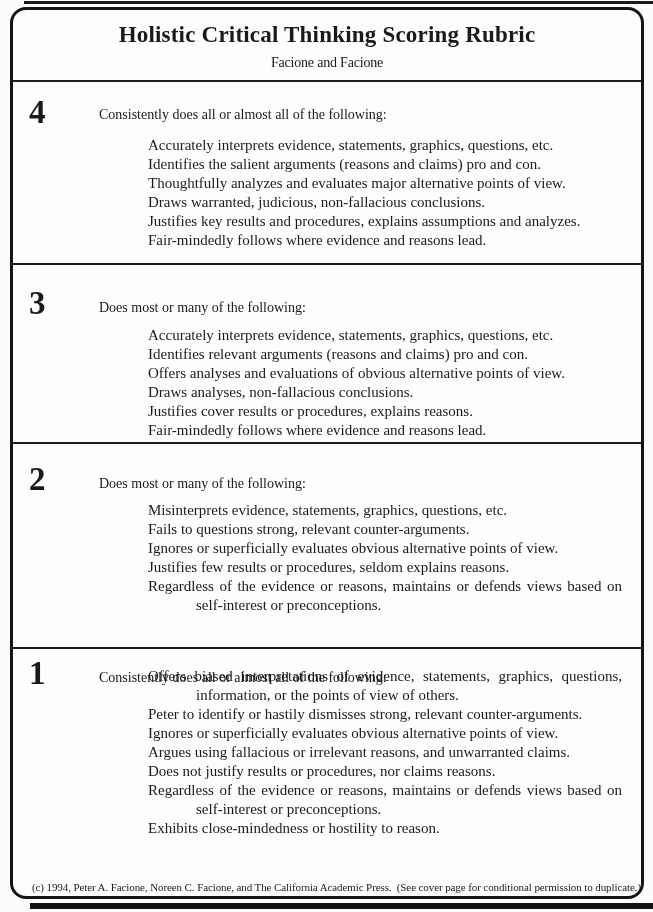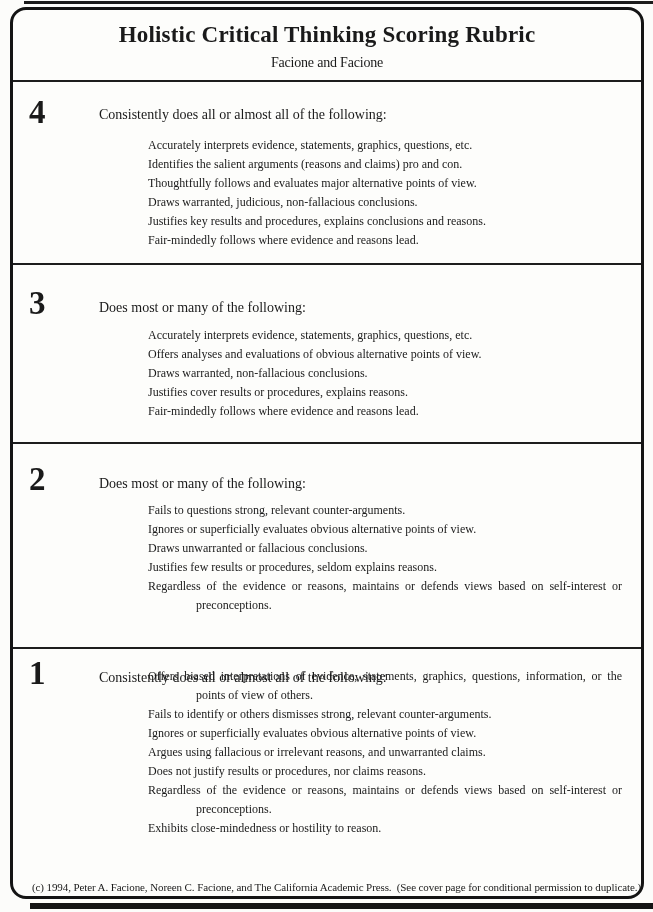--- a/index.html
+++ b/index.html
@@ -54,21 +54,21 @@
     font-size: 33px; font-weight: bold; line-height: 1;
   }
   .intro {
     position: absolute; left: 99px;
     font-size: 14px; white-space: nowrap;
   }
   .bullets {
     position: absolute; left: 148px; width: 474px;
   }
   .b {
-    font-size: 12px; line-height: 19px;
+    font-size: 15px; line-height: 19px;
     padding-left: 48px; text-indent: -48px;
     white-space: nowrap;
   }
   .b.wrap {
     white-space: normal;
     text-align: justify;
   }
   .s4 .num { top: 96px; }  .s4 .intro { top: 107px; }  .s4 .bullets { top: 136px; }
   .s3 .num { top: 287px; } .s3 .intro { top: 300px; }  .s3 .bullets { top: 326px; }
   .s2 .num { top: 463px; } .s2 .intro { top: 476px; }  .s2 .bullets { top: 501px; }
@@ -93,57 +93,58 @@
   <div class="divider d2"></div>
   <div class="divider d3"></div>
   <div class="divider d4"></div>
 
   <section class="score-section s4">
     <div class="num">4</div>
     <div class="intro">Consistently does all or almost all of the following:</div>
     <div class="bullets">
       <div class="b">Accurately interprets evidence, statements, graphics, questions, etc.</div>
       <div class="b">Identifies the salient arguments (reasons and claims) pro and con.</div>
-      <div class="b">Thoughtfully follows and evaluates major alternative points of view.</div>
+      <div class="b">Thoughtfully analyzes and evaluates major alternative points of view.</div>
       <div class="b">Draws warranted, judicious, non-fallacious conclusions.</div>
-      <div class="b">Justifies key results and procedures, explains conclusions and reasons.</div>
+      <div class="b">Justifies key results and procedures, explains assumptions and analyzes.</div>
       <div class="b">Fair-mindedly follows where evidence and reasons lead.</div>
     </div>
   </section>
 
   <section class="score-section s3">
     <div class="num">3</div>
     <div class="intro">Does most or many of the following:</div>
     <div class="bullets">
       <div class="b">Accurately interprets evidence, statements, graphics, questions, etc.</div>
+      <div class="b">Identifies relevant arguments (reasons and claims) pro and con.</div>
       <div class="b">Offers analyses and evaluations of obvious alternative points of view.</div>
-      <div class="b">Draws warranted, non-fallacious conclusions.</div>
+      <div class="b">Draws analyses, non-fallacious conclusions.</div>
       <div class="b">Justifies cover results or procedures, explains reasons.</div>
       <div class="b">Fair-mindedly follows where evidence and reasons lead.</div>
     </div>
   </section>
 
   <section class="score-section s2">
     <div class="num">2</div>
     <div class="intro">Does most or many of the following:</div>
     <div class="bullets">
+      <div class="b">Misinterprets evidence, statements, graphics, questions, etc.</div>
       <div class="b">Fails to questions strong, relevant counter-arguments.</div>
       <div class="b">Ignores or superficially evaluates obvious alternative points of view.</div>
-      <div class="b">Draws unwarranted or fallacious conclusions.</div>
       <div class="b">Justifies few results or procedures, seldom explains reasons.</div>
       <div class="b wrap">Regardless of the evidence or reasons, maintains or defends views based on self-interest or preconceptions.</div>
     </div>
   </section>
 
   <section class="score-section s1">
     <div class="num">1</div>
     <div class="intro">Consistently does all or almost all of the following:</div>
     <div class="bullets">
       <div class="b wrap">Offers biased interpretations of evidence, statements, graphics, questions, information, or the points of view of others.</div>
-      <div class="b">Fails to identify or others dismisses strong, relevant counter-arguments.</div>
+      <div class="b">Peter to identify or hastily dismisses strong, relevant counter-arguments.</div>
       <div class="b">Ignores or superficially evaluates obvious alternative points of view.</div>
       <div class="b">Argues using fallacious or irrelevant reasons, and unwarranted claims.</div>
       <div class="b">Does not justify results or procedures, nor claims reasons.</div>
       <div class="b wrap">Regardless of the evidence or reasons, maintains or defends views based on self-interest or preconceptions.</div>
       <div class="b">Exhibits close-mindedness or hostility to reason.</div>
     </div>
   </section>
 
   <div class="footer">(c) 1994, Peter A. Facione, Noreen C. Facione, and The California Academic Press.  (See cover page for conditional permission to duplicate.)</div>
 

